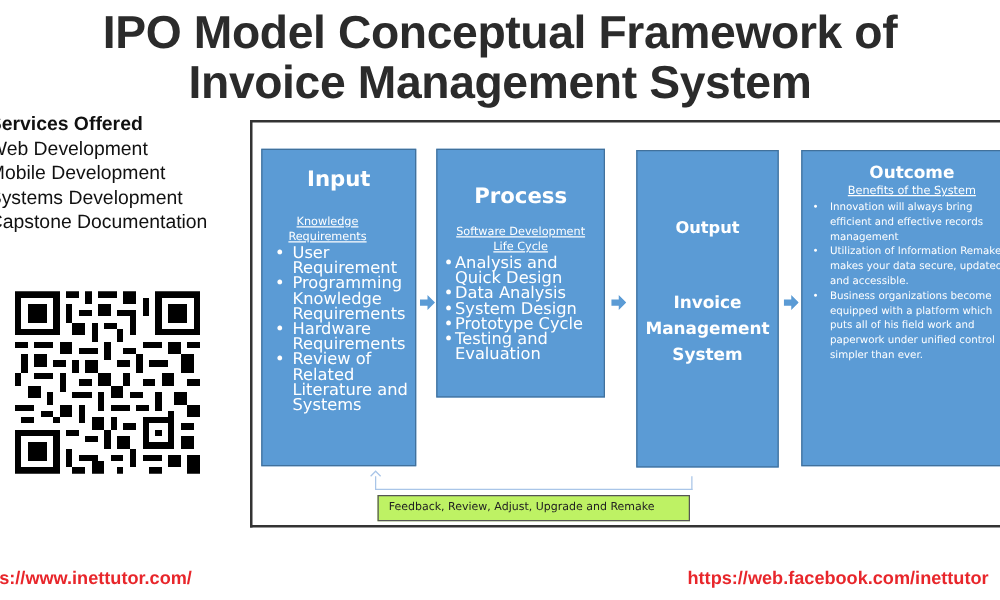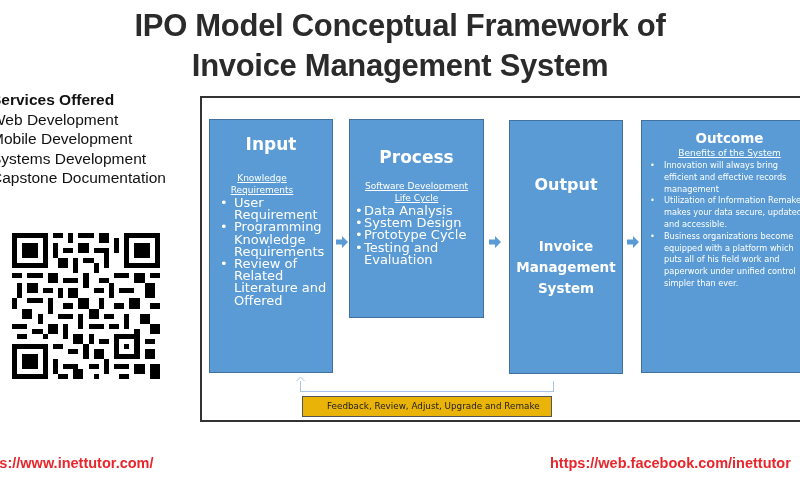--- a/index.html
+++ b/index.html
@@ -13,21 +13,21 @@
       position: relative;
     }
     .title {
       position: absolute;
       left: 0;
       top: 6px;
       width: 800px;
       text-align: center;
       font-family: "Liberation Sans", sans-serif;
       font-weight: bold;
-      font-size: 31px;
+      font-size: 37px;
       line-height: 40px;
       color: #2b2b2b;
       letter-spacing: -0.3px;
     }
     .services {
       position: absolute;
       left: -9px;
       top: 90px;
       font-family: "Liberation Sans", sans-serif;
       font-size: 15.5px;
@@ -99,25 +99,25 @@
       height: 12px;
     }
     .feedback {
       position: absolute;
       left: 302px;
       top: 396px;
       width: 250px;
       height: 21px;
       border: 1px solid #555;
       box-sizing: border-box;
-      background: #eab308;
+      background: #bef264;
       font-family: "DejaVu Sans", sans-serif;
       font-size: 8.8px;
       line-height: 19px;
-      padding-left: 24px;
+      padding-left: 8px;
       color: #222;
     }
     .fb-line {
       position: absolute;
       border-color: #a9c5e8;
       border-style: solid;
     }
     .link {
       position: absolute;
       top: 455px;
@@ -247,45 +247,47 @@
 </div>
 
 <div class="frame"></div>
 
 <div class="box input" style="left:209px; top:119px; width:124px; height:254px;">
   <div class="bt" style="margin-top:14px;">Input</div>
   <div class="sub" style="margin:18px 26px 1px 8px;">Knowledge Requirements</div>
   <ul>
     <li>User Requirement</li>
     <li>Programming Knowledge Requirements</li>
-    <li>Review of Related Literature and Offered</li>
+    <li>Hardware Requirements</li>
+    <li>Review of Related Literature and Systems</li>
   </ul>
 </div>
 
 <svg class="arrow" style="left:336px; top:236px;" viewBox="0 0 12 12">
     <path d="M0 3.5 H6 V0 L12 6 L6 12 V8.5 H0 Z" fill="#5b9bd5"></path>
   </svg>
 
 <div class="box process" style="left:349px; top:119px; width:135px; height:199px;">
   <div class="bt" style="margin-top:27px;">Process</div>
   <div class="sub" style="margin:13px 12px 1px 12px;">Software Development Life Cycle</div>
   <ul>
+    <li>Analysis and Quick Design</li>
     <li>Data Analysis</li>
     <li>System Design</li>
     <li>Prototype Cycle</li>
     <li>Testing and Evaluation</li>
   </ul>
 </div>
 
 <svg class="arrow" style="left:489px; top:236px;" viewBox="0 0 12 12">
     <path d="M0 3.5 H6 V0 L12 6 L6 12 V8.5 H0 Z" fill="#5b9bd5"></path>
   </svg>
 
 <div class="box output" style="left:509px; top:120px; width:114px; height:254px;">
-  <div class="bt" style="margin-top:54px; font-size:16px;">Output</div>
+  <div class="bt" style="margin-top:54px; font-size:13px;">Output</div>
   <div style="margin-top:42px; text-align:center; font-weight:bold; font-size:13.5px; line-height:21px; padding:0 6px;">Invoice Management System</div>
 </div>
 
 <svg class="arrow" style="left:627px; top:236px;" viewBox="0 0 12 12">
     <path d="M0 3.5 H6 V0 L12 6 L6 12 V8.5 H0 Z" fill="#5b9bd5"></path>
   </svg>
 
 <div class="box outcome" style="left:641px; top:120px; width:177px; height:253px;">
   <div class="bt" style="margin-top:9px; font-size:13.5px;">Outcome</div>
   <div class="sub" style="margin:1px 0 1px 0;">Benefits of the System</div>

